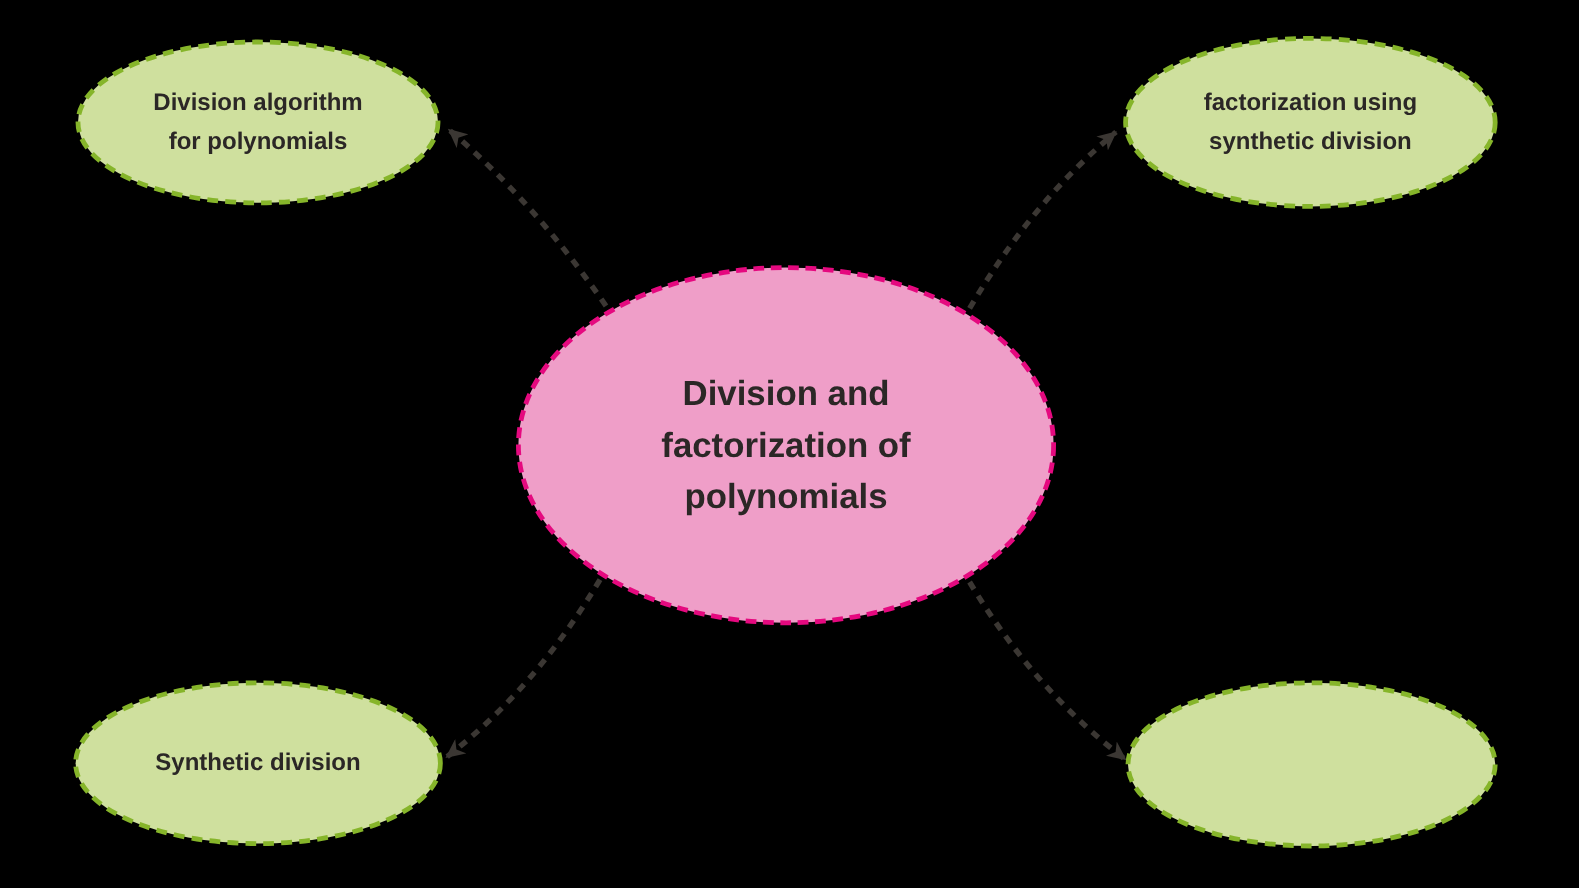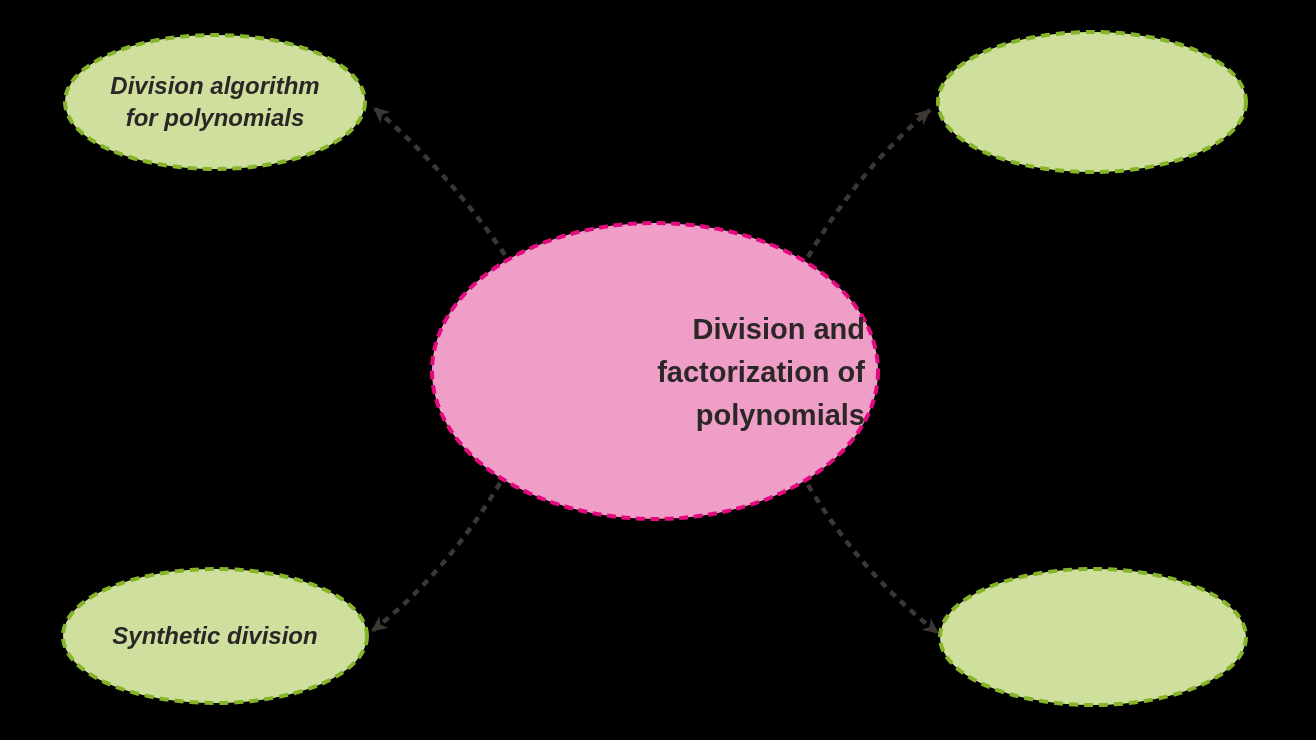--- a/index.html
+++ b/index.html
@@ -47,27 +47,25 @@
     white-space: pre-line;
     color: #2b2726;
     font-weight: bold;
   }
   .center-label {
     left: 655px;
     top: 372px;
     font-size: 29px;
     line-height: 43px;
     width: 420px;
-    text-align: right;
   }
   .satellite-label {
-    font-size: 24px;
+    font-size: 20px;
     line-height: 32px;
     width: 300px;
-    font-style: italic;
   }
   .label-top-left     { left: 215px;  top: 102px; }
   .label-top-right    { left: 1092px; top: 102px; }
   .label-bottom-left  { left: 215px;  top: 636px; }
   .label-bottom-right { left: 1093px; top: 637px; }
 </style>
 </head>
 <body>
 
 <div class="stage">
@@ -94,17 +92,19 @@
     <ellipse class="center-ellipse" cx="655" cy="371" rx="223" ry="148" fill="#ef9ec8"></ellipse>
   </svg>
 
   <div class="node-label center-label">Division and
 factorization of
 polynomials</div>
 
   <div class="node-label satellite-label label-top-left">Division algorithm
 for polynomials</div>
 
+  <div class="node-label satellite-label label-top-right">factorization using
+synthetic division</div>
 
   <div class="node-label satellite-label label-bottom-left">Synthetic division</div>
 
 
 </div>
 
 </body></html>

